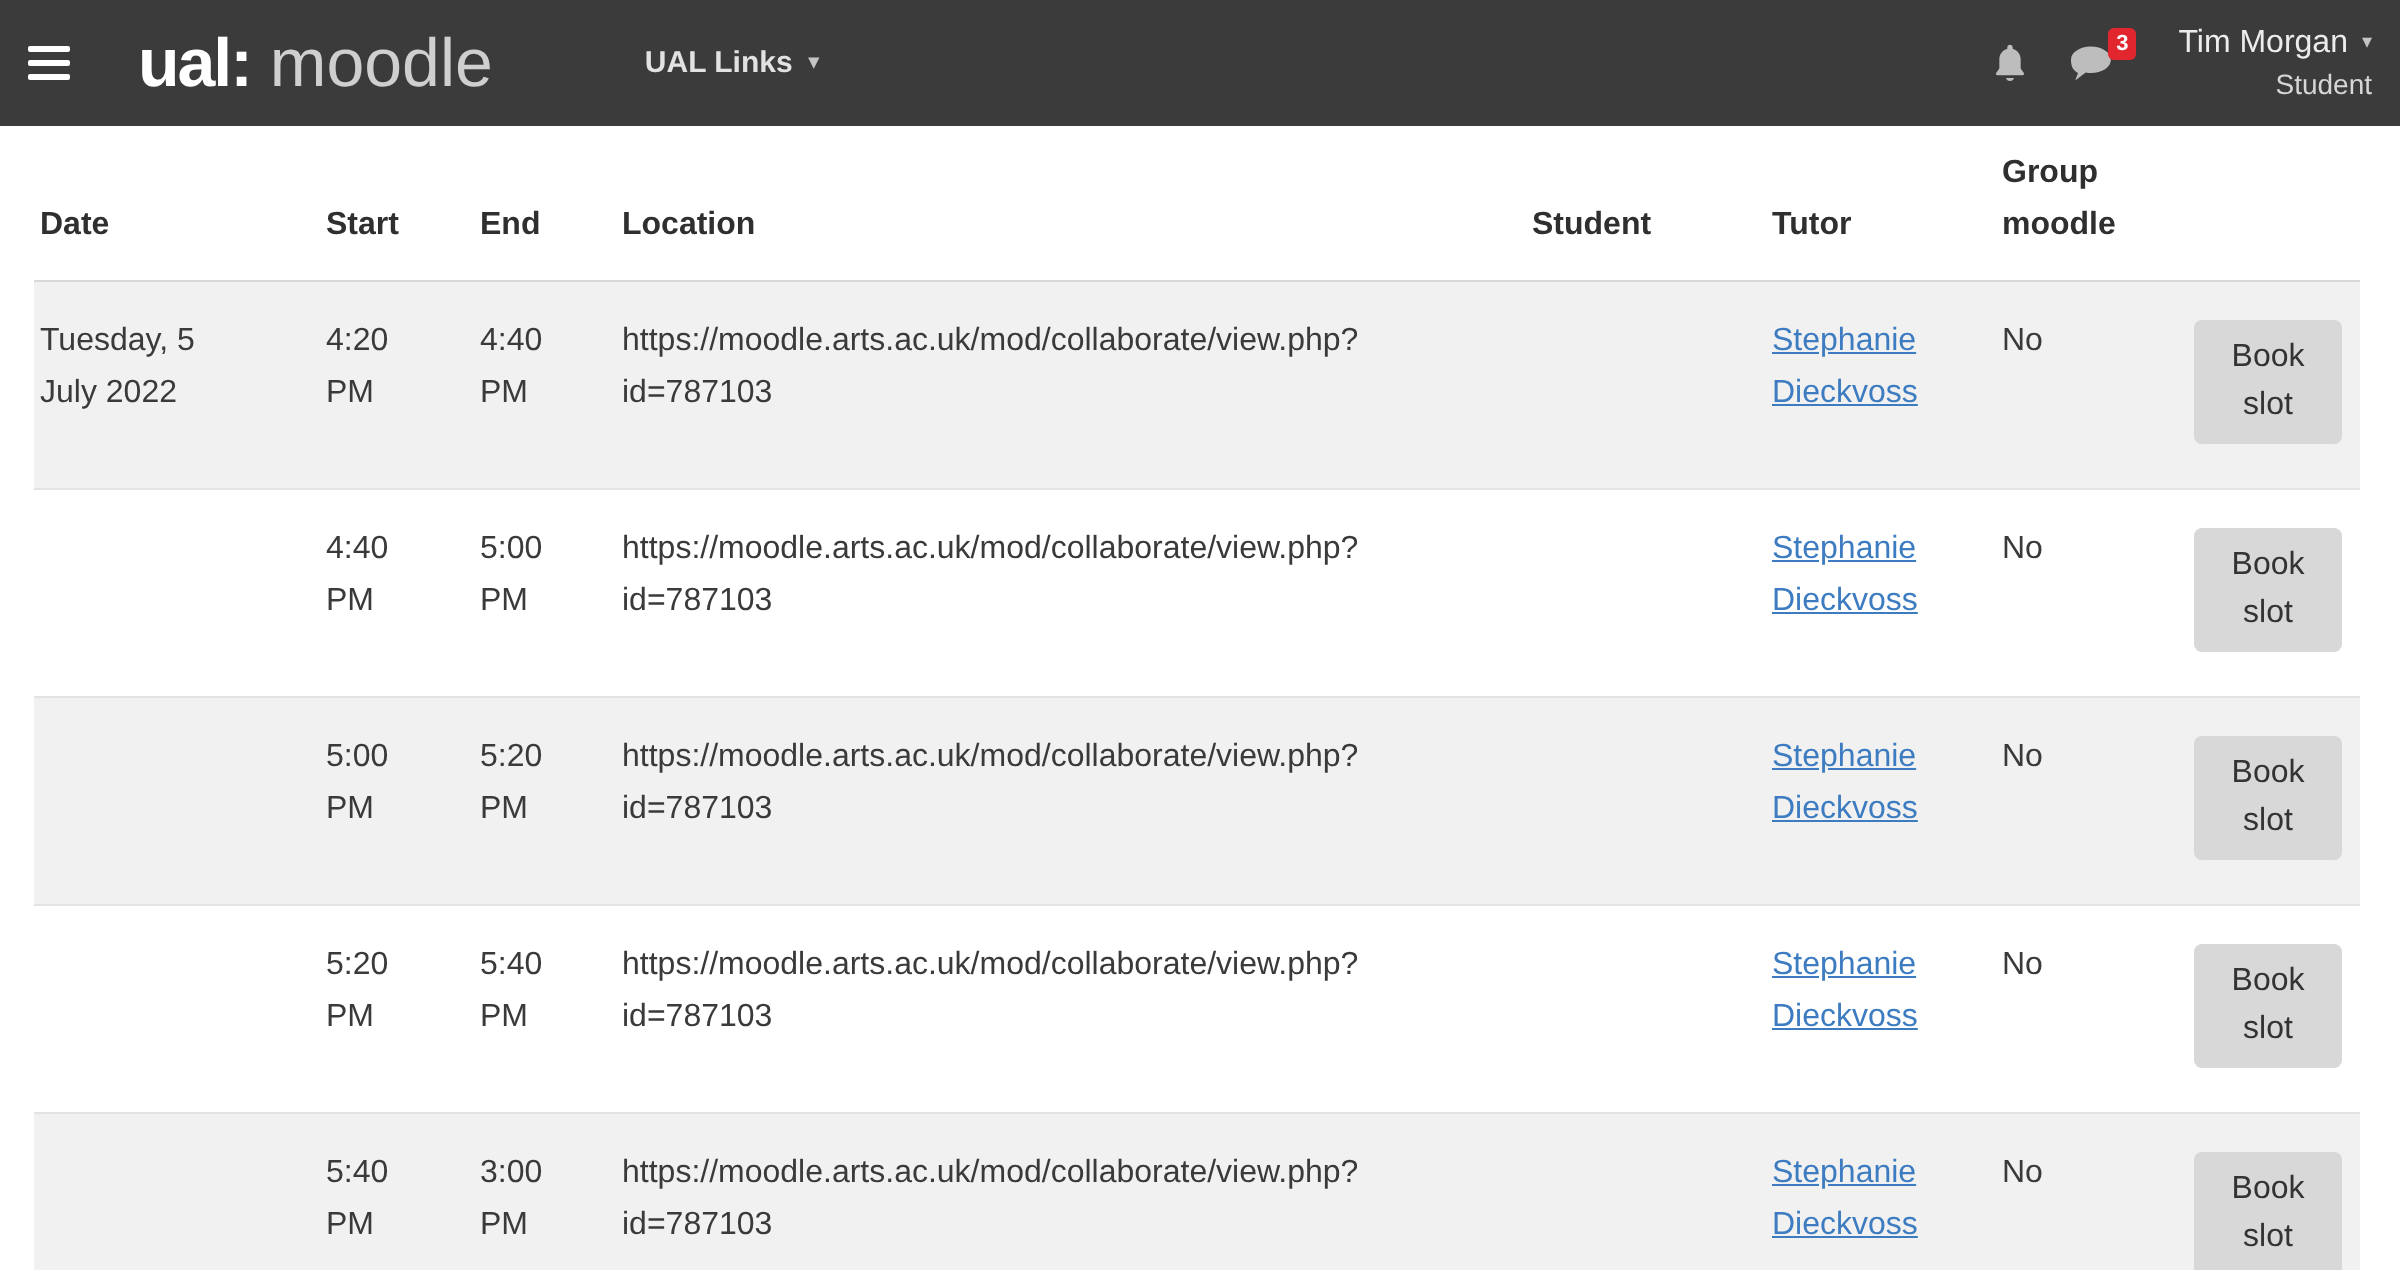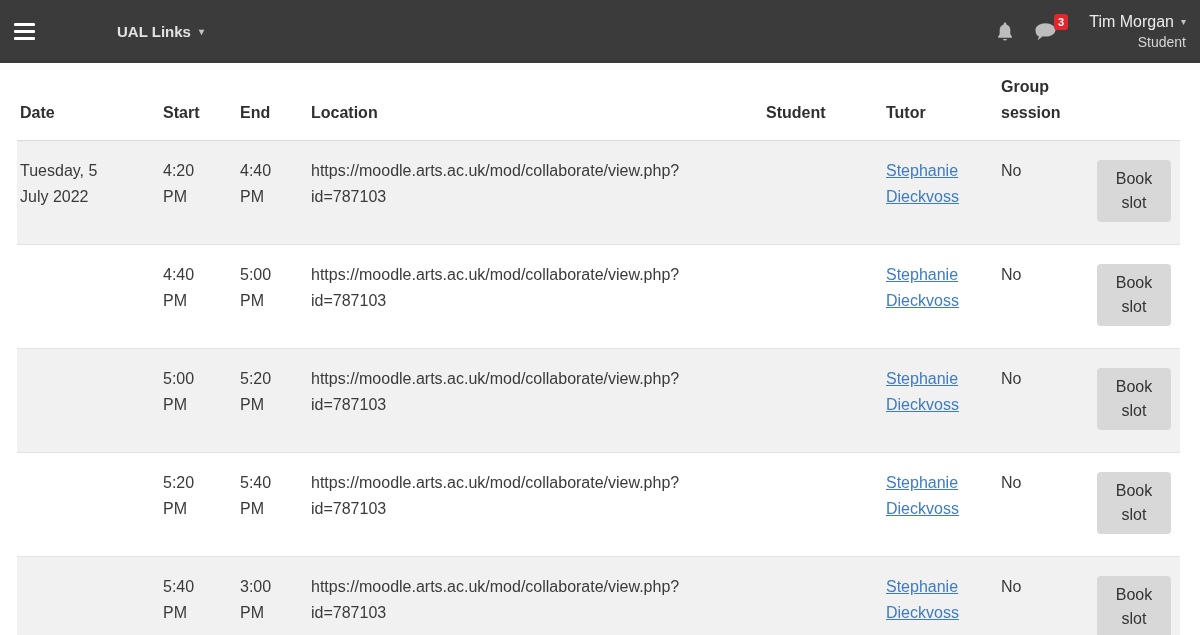--- a/index.html
+++ b/index.html
@@ -88,20 +88,24 @@
 </head>
 <body>
 
 <header class="navbar">
   <button class="hamburger">
     <span class="bar"></span>
     <span class="bar"></span>
     <span class="bar"></span>
   </button>
 
+  <div class="brand">
+    <span class="bold">ual:</span>
+    <span class="light">moodle</span>
+  </div>
 
   <div class="links-menu">
     <span>UAL Links</span>
     <span class="caret">▾</span>
   </div>
 
   <div class="nav-spacer"></div>
 
   <button class="icon-btn bell-btn">
     <svg width="20" height="22" viewBox="0 0 24 26">
@@ -139,21 +143,21 @@
         <col class="w-action">
     </colgroup>
     <thead>
       <tr>
         <th>Date</th>
         <th>Start</th>
         <th>End</th>
         <th>Location</th>
         <th>Student</th>
         <th>Tutor</th>
-        <th class="h-group">Group session</th>
+        <th class="h-group">Group moodle</th>
         <th></th>
       </tr>
     </thead>
     <tbody>
         <tr class="slot-row">
     <td class="c-date">Tuesday, 5 July 2022</td>
     <td class="c-start">4:20 PM</td>
     <td class="c-end">4:40 PM</td>
     <td class="c-loc">https://moodle.arts.ac.uk/mod/collaborate/view.php?​id=787103</td>
     <td class="c-com"></td>

